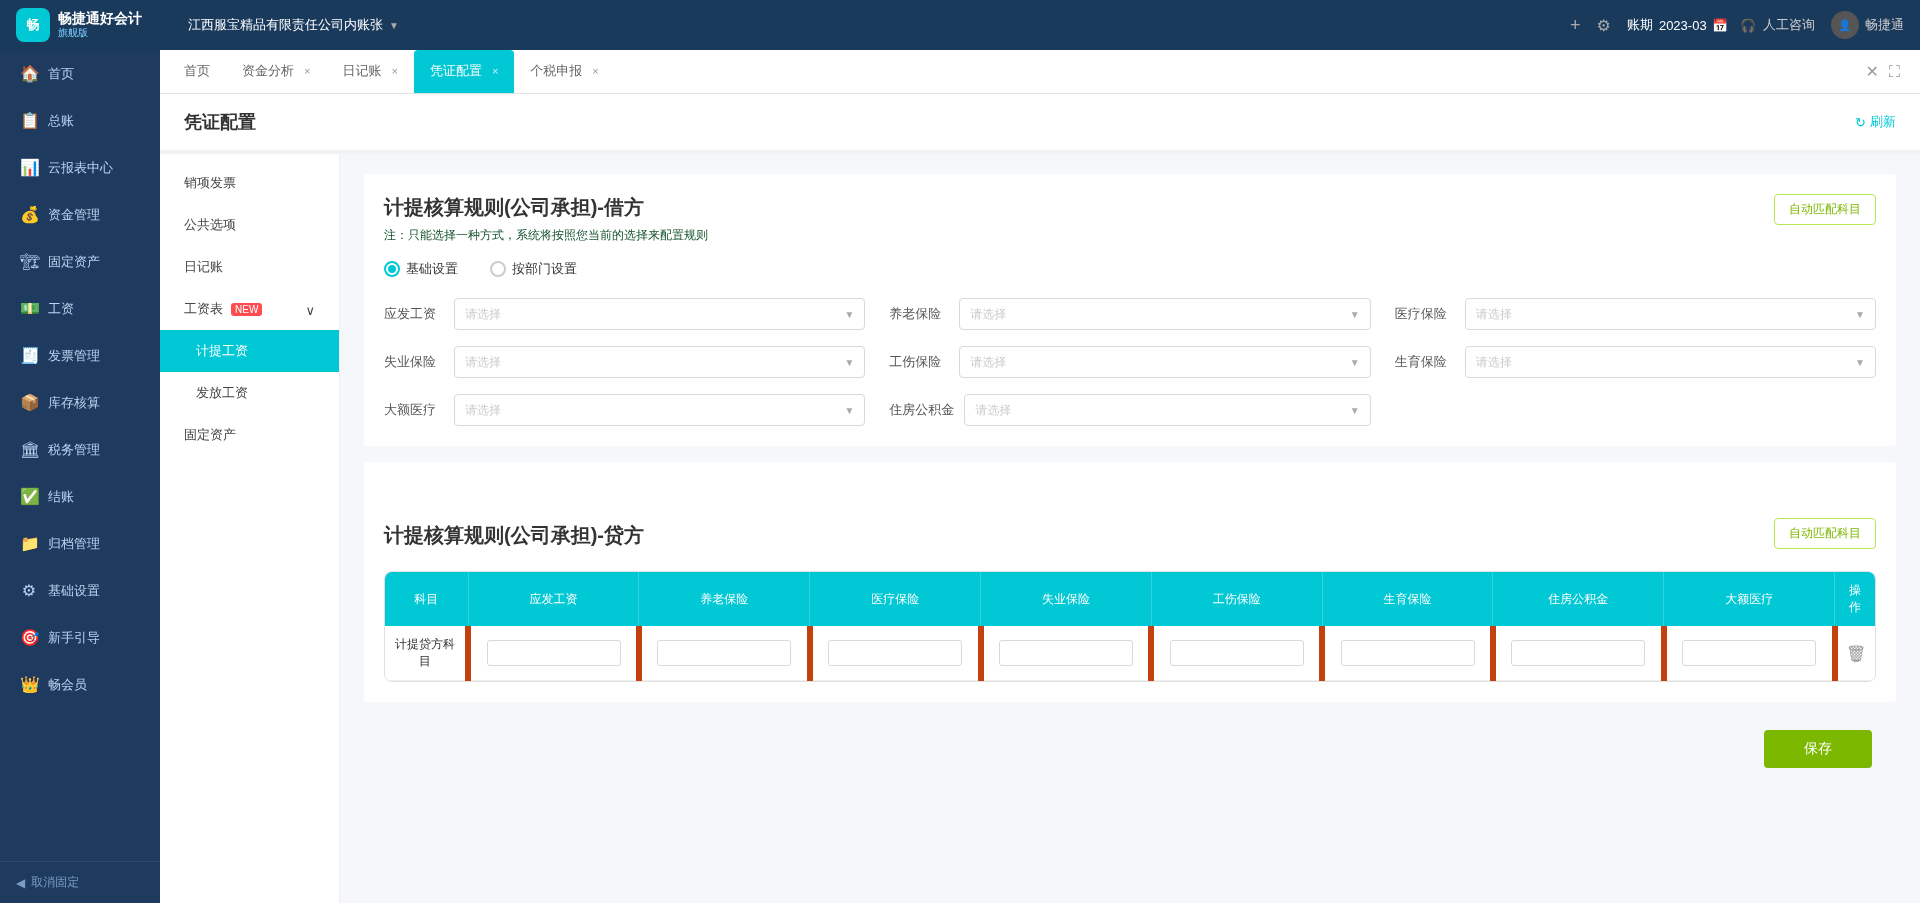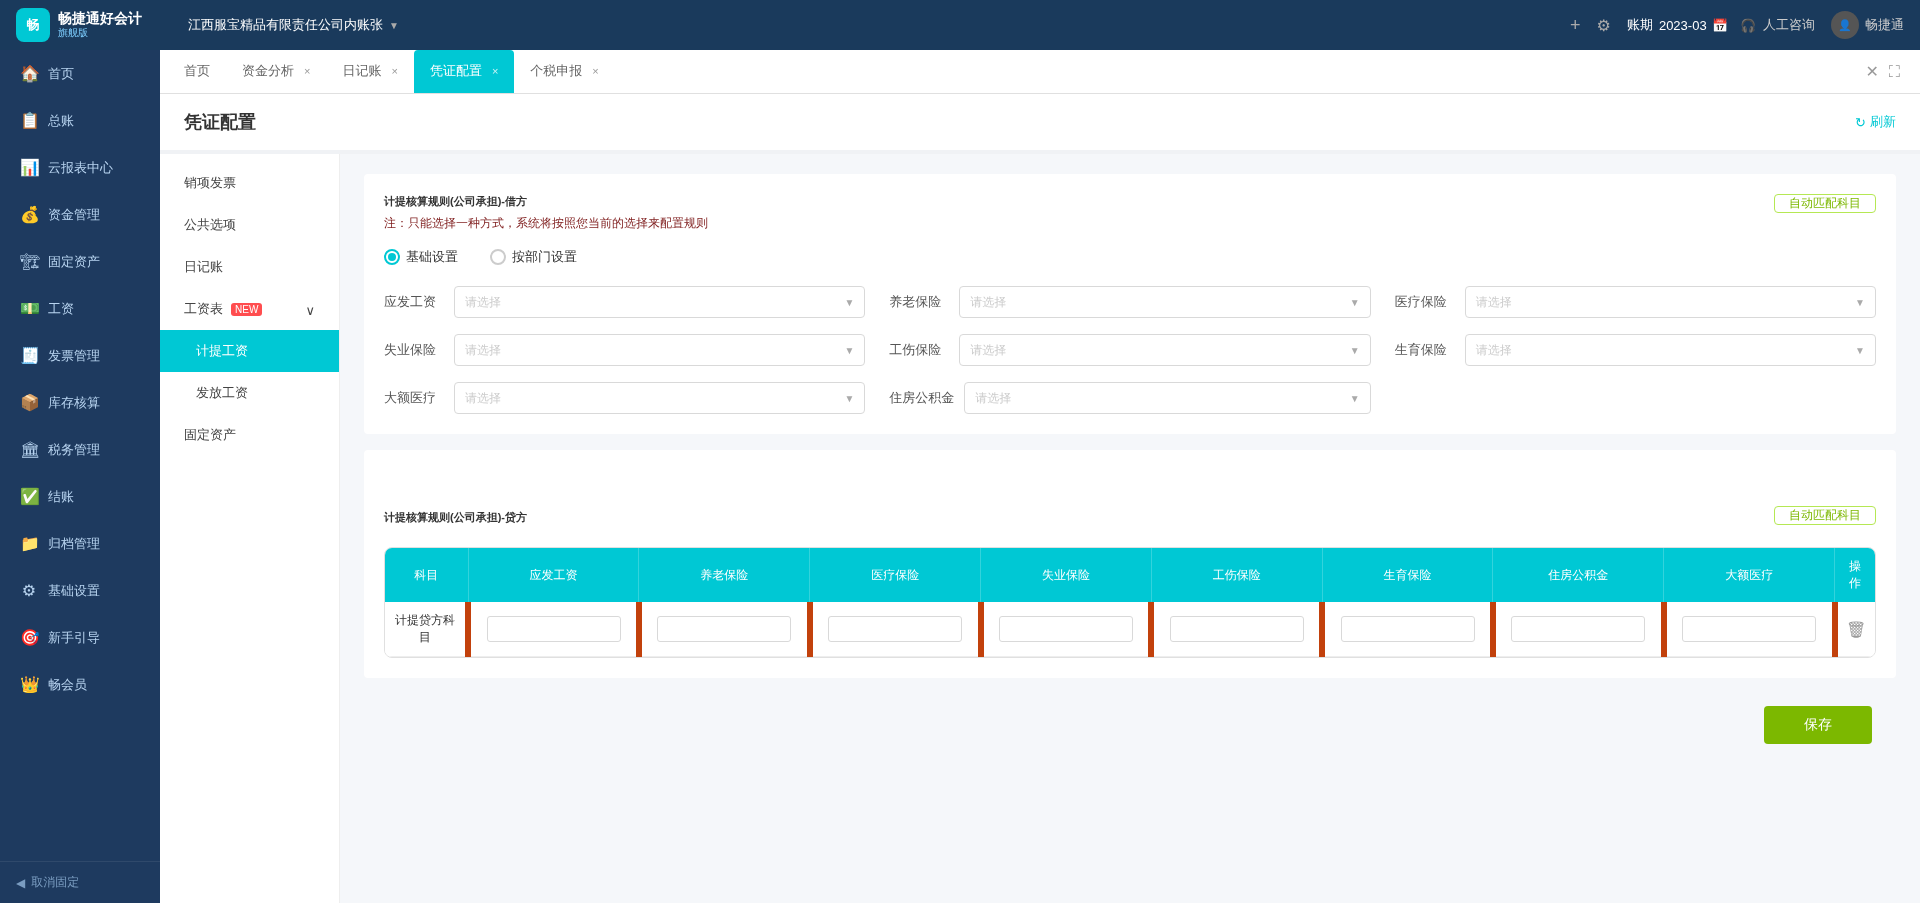--- a/index.html
+++ b/index.html
@@ -52,23 +52,23 @@
     .left-nav-item { padding: 12px 24px; color: #444; cursor: pointer; font-size: 13px; }
     .left-nav-item.active { background: #00c8d4; color: white; font-weight: 500; }
     .left-nav-group { padding: 12px 24px; color: #444; cursor: pointer; font-size: 13px; display: flex; align-items: flex-end; justify-content: space-between; }
     .new-badge { background: #ff4d4f; color: white; font-size: 10px; padding: 1px 4px; border-radius: 3px; margin-left: 4px; }
 
     
     .main-panel { flex: 1; padding: 20px 24px; overflow-y: auto; background: #f5f7fa; }
 
     
     .section { background: white; border-radius: 4px; padding: 20px; margin-bottom: 16px; }
-    .section-title { font-size: 11px; font-weight: bold; color: #333; margin-bottom: 6px; }
-    .section-note { color: #7f1d1d; font-size: 12px; margin-bottom: 16px; }
-    .auto-match-btn { background: white; border: 1px solid #b5e853; color: #7cb800; padding: 0 14px; border-radius: 4px; cursor: pointer; font-size: 12px; float: right; margin-bottom: 10px; }
+    .section-title { font-size: 20px; font-weight: bold; color: #333; margin-bottom: 6px; }
+    .section-note { color: #14532d; font-size: 12px; margin-bottom: 16px; }
+    .auto-match-btn { background: white; border: 1px solid #b5e853; color: #7cb800; padding: 6px 14px; border-radius: 4px; cursor: pointer; font-size: 12px; float: right; margin-bottom: 10px; }
 
     
     .radio-group { display: flex; align-items: center; gap: 32px; margin-bottom: 20px; }
     .radio-item { display: flex; align-items: center; gap: 6px; cursor: pointer; color: #333; font-size: 13px; }
     .radio-circle { width: 16px; height: 16px; border-radius: 50%; border: 2px solid #ccc; display: flex; align-items: center; justify-content: center; }
     .radio-circle.selected { border-color: #00c8d4; }
     .radio-circle.selected::after { content: ''; width: 8px; height: 8px; border-radius: 50%; background: #00c8d4; }
 
     
     .form-grid { display: grid; grid-template-columns: 1fr 1fr 1fr; gap: 16px 24px; }

